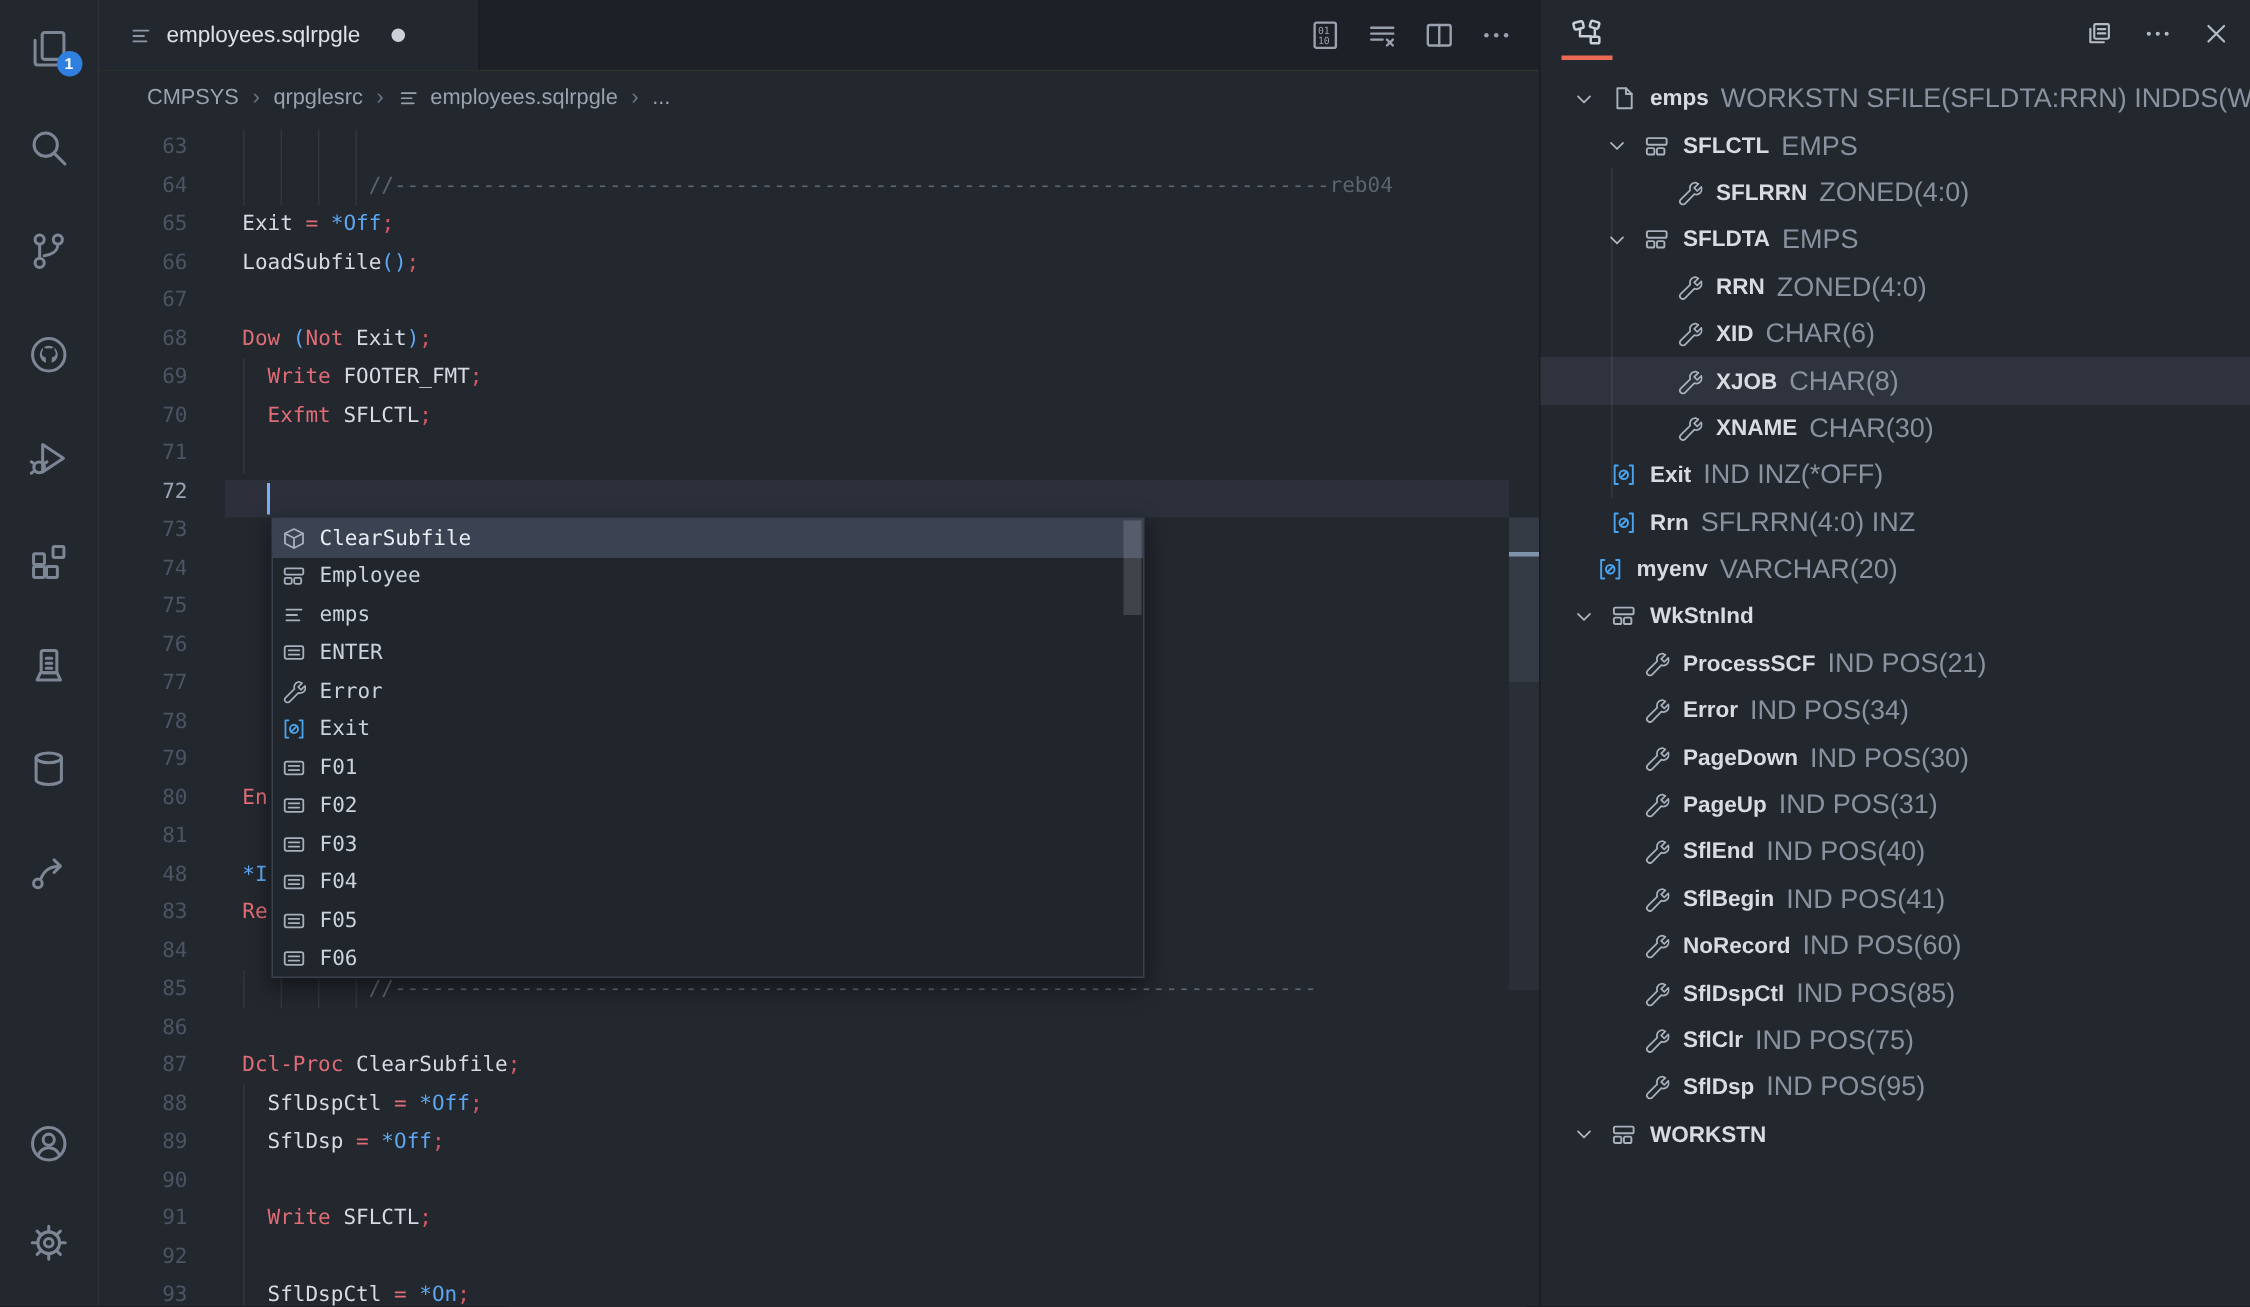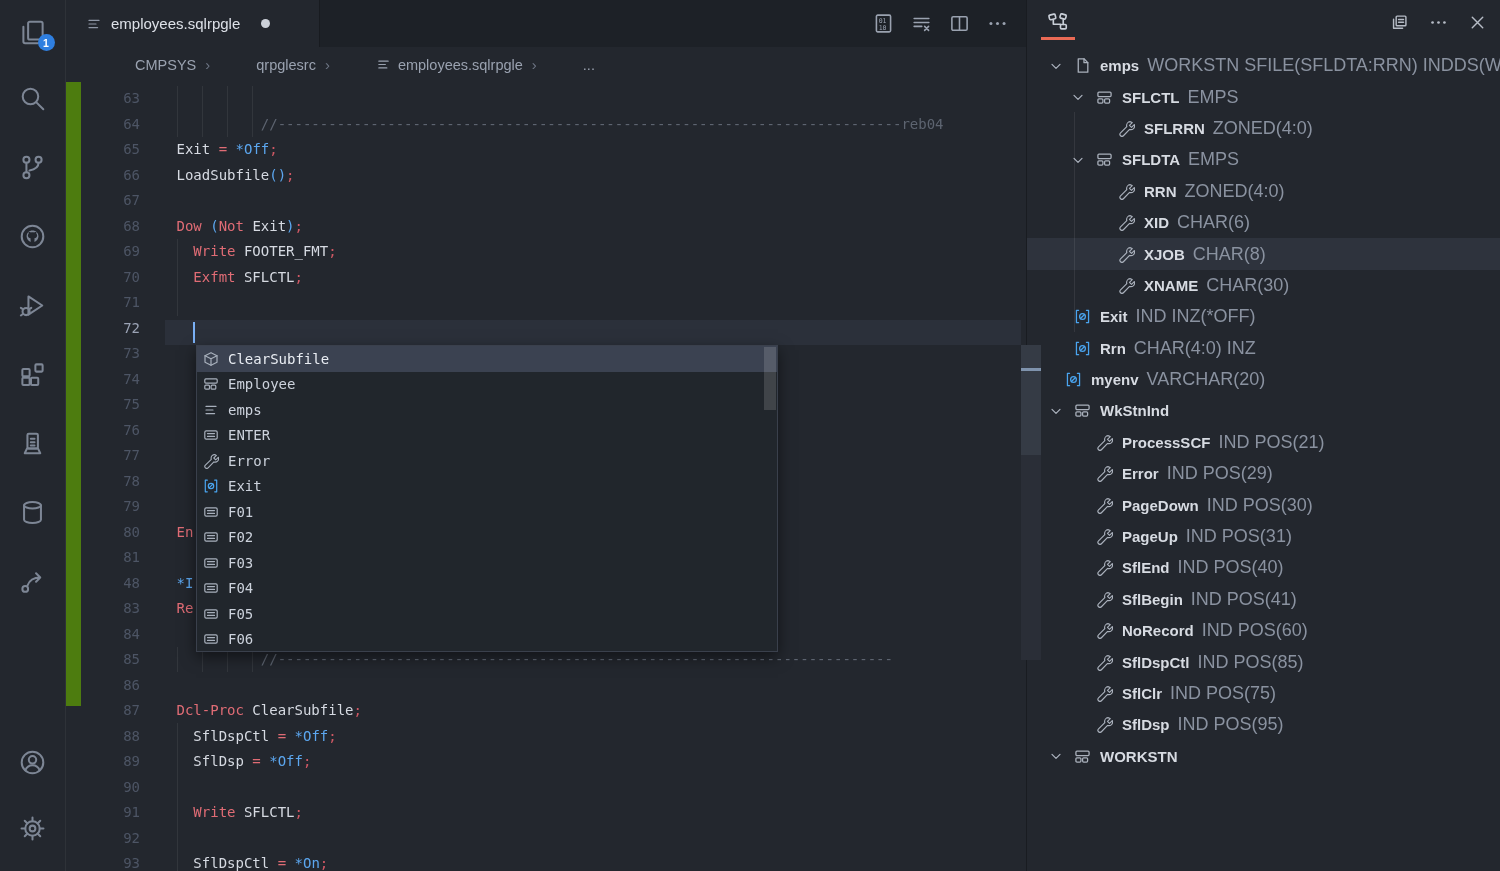--- a/index.html
+++ b/index.html
@@ -19,26 +19,26 @@
   
   .main{position:absolute;left:66px;top:0;width:960px;height:706px;background:#4d7c0f;}
   .tabbar{position:absolute;left:0;top:0;width:960px;height:47px;background:#1d2127;display:flex;}
   .tab{width:254px;height:47px;background:#23272e;border-right:1px solid #181b20;display:flex;align-items:center;padding:0 14px 0 20px;gap:9px;cursor:pointer;}
   .tab .icon{width:16px;height:16px;color:#8f97a6;flex:none;}
   .tab-title{font-size:15px;color:#dde1e8;white-space:nowrap;}
   .tab-dot{width:9px;height:9px;border-radius:50%;background:#ccd1d9;margin-left:12px;flex:none;}
   .editor-actions{position:absolute;right:18px;top:0;height:47px;display:flex;align-items:center;gap:17px;}
   .editor-actions .act{width:21px;height:21px;color:#9aa2b0;cursor:pointer;}
   .breadcrumbs{position:absolute;left:0;top:47px;width:960px;height:35px;display:flex;align-items:center;padding-left:32px;font-size:14.5px;color:#9aa2b0;background:#23272e;}
-  .bc-item{cursor:pointer;display:flex;align-items:flex-start;gap:7px;margin-left:37px;}
+  .bc-item{cursor:pointer;display:flex;align-items:flex-end;gap:7px;}
   .bc-item .icon{width:15px;height:15px;color:#9aa2b0;}
   .bc-sep{margin:0 9px;color:#6d7584;font-size:15px;}
 
   
-  .editor{position:absolute;left:15px;top:82px;width:960px;height:789px;overflow:hidden;background:#23272e;font-family:"DejaVu Sans Mono", monospace;font-size:14px;}
+  .editor{position:absolute;left:0;top:82px;width:960px;height:789px;overflow:hidden;background:#23272e;font-family:"DejaVu Sans Mono", monospace;font-size:14px;}
   .gutter{position:absolute;left:0;top:4px;width:59px;text-align:right;color:#4d5565;z-index:3;}
   .gutter .num{height:25.5px;line-height:25.5px;}
   .gutter .num.active{color:#9ba3b5;}
   .codelines{position:absolute;left:0;top:4px;width:960px;z-index:2;}
   .cl{height:25.5px;line-height:25.5px;white-space:pre;padding-left:95.5px;cursor:text;}
   .tk-id{color:#d6dae2;}
   .tk-kw{color:#e06c75;}
   .tk-lit{color:#5ca7f0;}
   .tk-sem{color:#cf5864;}
   .tk-cm{color:#5d6470;}
@@ -593,21 +593,21 @@
         <div class="tree-row" style="padding-left:21px">
           <span class="twistie-space"></span>
           <span class="icon tree-ic blue">
             <svg viewBox="0 0 16 16" fill="none" stroke="currentColor" stroke-width="1.2" stroke-linecap="round" stroke-linejoin="round">
               <path d="M4.3 2.2H2.3v11.6h2M11.7 2.2h2v11.6h-2"></path>
               <circle cx="8" cy="8" r="2.7"></circle>
               <path d="M6.1 9.9 9.9 6.1"></path>
             </svg>
           </span>
           <span class="tree-label">Rrn</span>
-          <span class="tree-detail">CHAR(4:0) INZ</span>
+          <span class="tree-detail">SFLRRN(4:0) INZ</span>
         </div>
         <div class="tree-row" style="padding-left:12px">
           <span class="twistie-space"></span>
           <span class="icon tree-ic blue">
             <svg viewBox="0 0 16 16" fill="none" stroke="currentColor" stroke-width="1.2" stroke-linecap="round" stroke-linejoin="round">
               <path d="M4.3 2.2H2.3v11.6h2M11.7 2.2h2v11.6h-2"></path>
               <circle cx="8" cy="8" r="2.7"></circle>
               <path d="M6.1 9.9 9.9 6.1"></path>
             </svg>
           </span>
@@ -640,21 +640,21 @@
           <span class="tree-detail">IND POS(21)</span>
         </div>
         <div class="tree-row" style="padding-left:43px">
           <span class="twistie-space"></span>
           <span class="icon tree-ic">
             <svg viewBox="0 0 16 16" fill="none" stroke="currentColor" stroke-width="1.2" stroke-linecap="round" stroke-linejoin="round">
               <path d="M11.6 1.6c-1.9 0-3.5 1.6-3.5 3.5 0 .4.07.8.2 1.2L2.4 12.1a1.9 1.9 0 0 0 2.7 2.7l5.8-5.9c.4.13.8.2 1.2.2 1.9 0 3.5-1.6 3.5-3.5 0-.5-.1-.9-.3-1.3L12.7 6.9l-1.9-1.9 2.6-2.6c-.4-.2-.9-.3-1.8-.8z" stroke-width="1.1"></path>
             </svg>
           </span>
           <span class="tree-label">Error</span>
-          <span class="tree-detail">IND POS(29)</span>
+          <span class="tree-detail">IND POS(34)</span>
         </div>
         <div class="tree-row" style="padding-left:43px">
           <span class="twistie-space"></span>
           <span class="icon tree-ic">
             <svg viewBox="0 0 16 16" fill="none" stroke="currentColor" stroke-width="1.2" stroke-linecap="round" stroke-linejoin="round">
               <path d="M11.6 1.6c-1.9 0-3.5 1.6-3.5 3.5 0 .4.07.8.2 1.2L2.4 12.1a1.9 1.9 0 0 0 2.7 2.7l5.8-5.9c.4.13.8.2 1.2.2 1.9 0 3.5-1.6 3.5-3.5 0-.5-.1-.9-.3-1.3L12.7 6.9l-1.9-1.9 2.6-2.6c-.4-.2-.9-.3-1.8-.8z" stroke-width="1.1"></path>
             </svg>
           </span>
           <span class="tree-label">PageDown</span>
           <span class="tree-detail">IND POS(30)</span>

